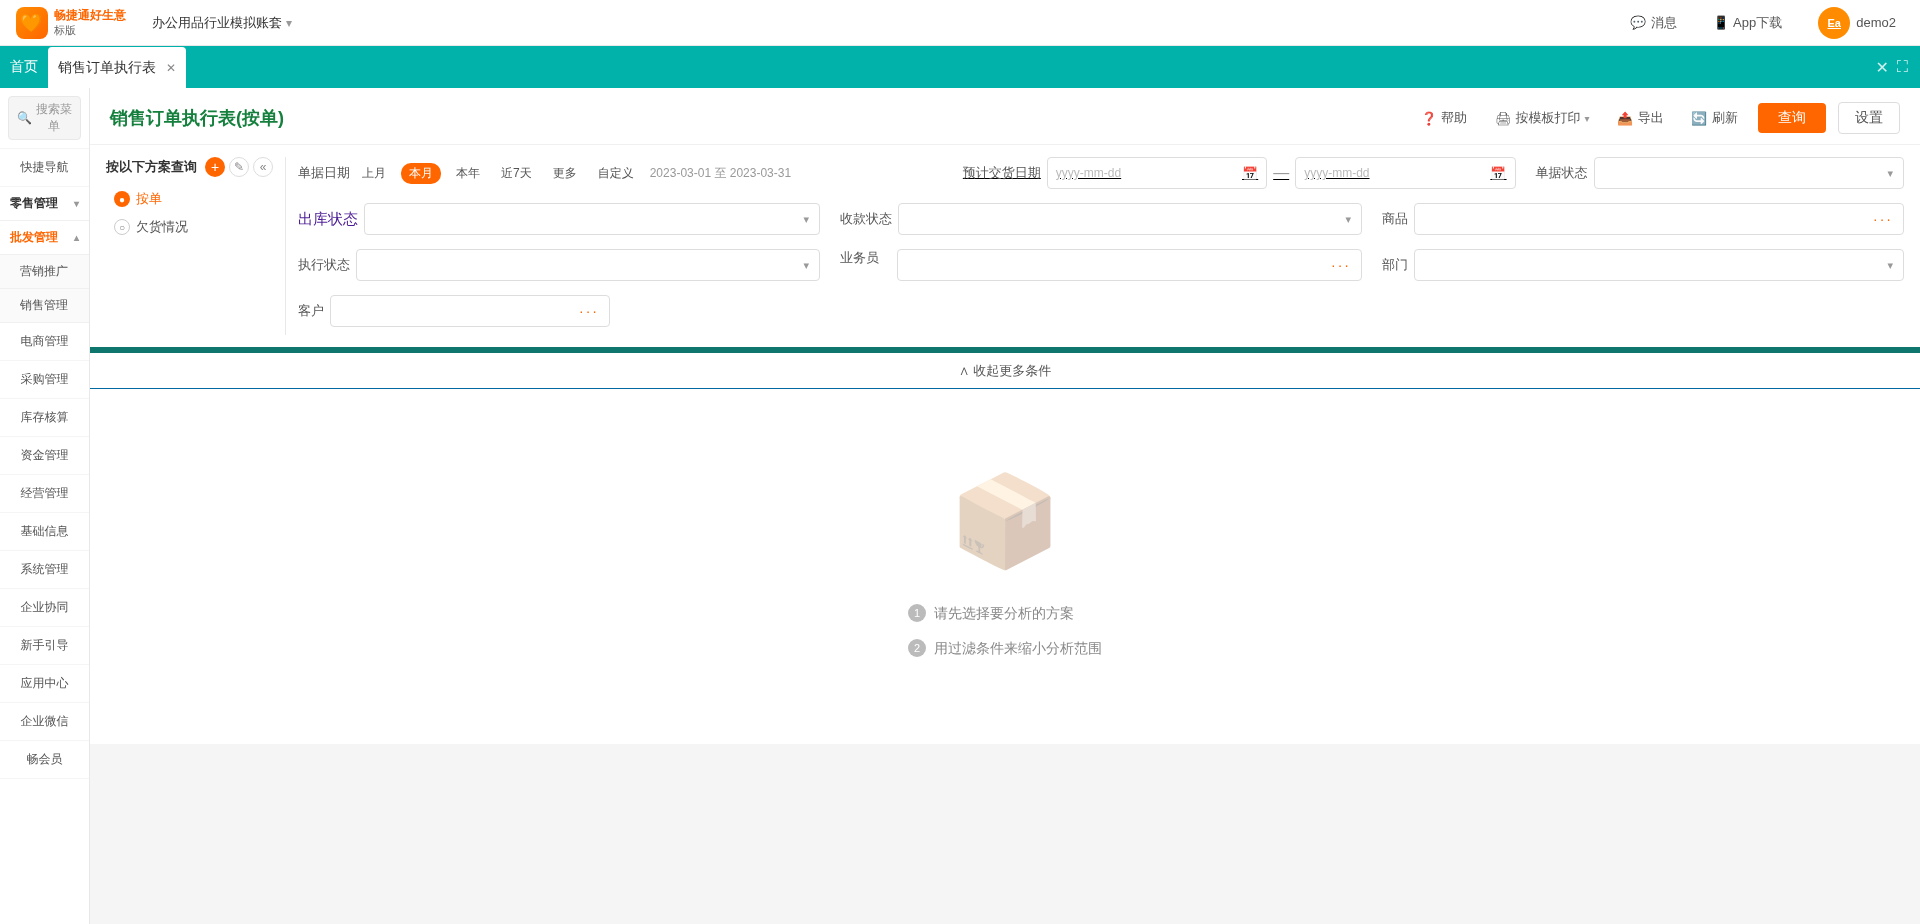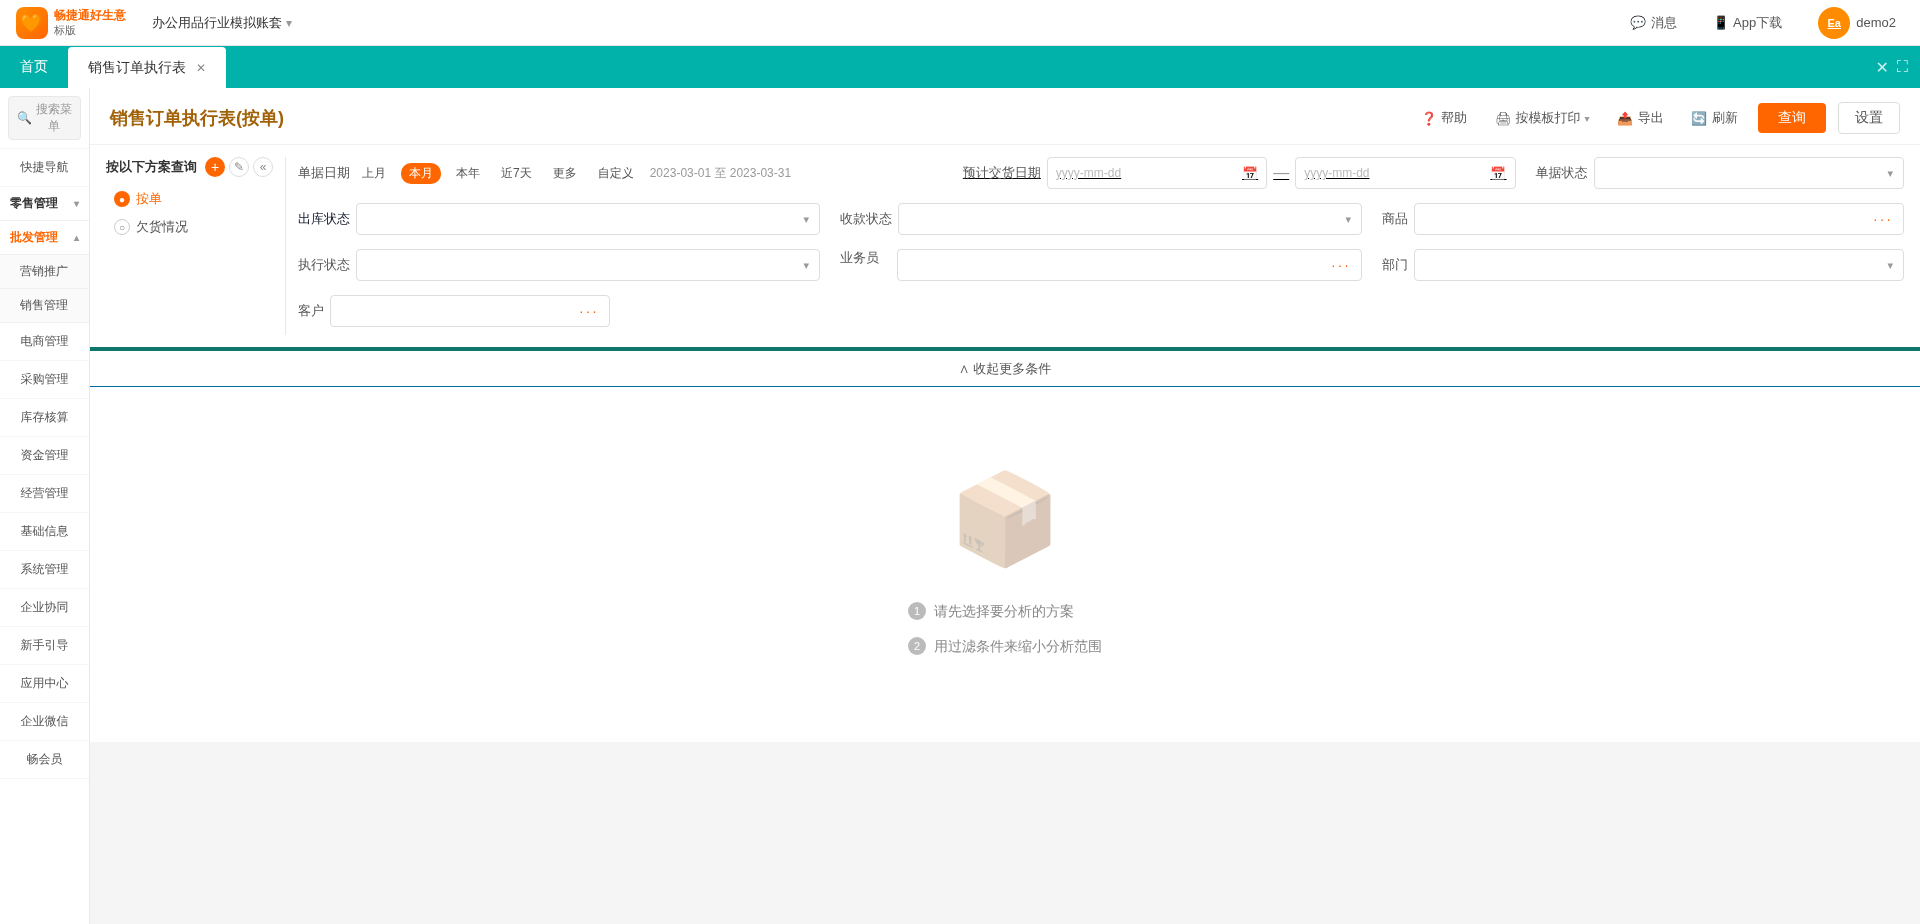--- a/index.html
+++ b/index.html
@@ -33,21 +33,21 @@
       background: #00b2aa;
       height: 42px;
       display: flex;
       align-items: center;
       padding: 0 0 0 0;
     }
     .tab-item {
       height: 42px;
       display: flex;
       align-items: center;
-      padding: 0 20px;
+      padding: 0 10px;
       cursor: pointer;
       font-size: 14px;
       color: rgba(255,255,255,0.85);
       gap: 6px;
     }
     .tab-item.home { color: #fff; }
     .tab-item.active {
       background: #fff;
       color: #333;
       border-radius: 4px 4px 0 0;
@@ -116,21 +116,21 @@
 
     
     .page-container { background: #fff; margin: 0; }
     .page-header {
       display: flex;
       align-items: center;
       justify-content: space-between;
       padding: 14px 20px 10px;
       border-bottom: 1px solid #f0f0f0;
     }
-    .page-title { font-size: 18px; font-weight: bold; color: #a16207; }
+    .page-title { font-size: 18px; font-weight: bold; color: #15803d; }
     .page-actions { display: flex; align-items: center; gap: 12px; }
     .page-action-btn {
       display: flex; align-items: center; gap: 4px;
       font-size: 13px; color: #555; cursor: pointer;
       padding: 4px 8px;
     }
     .btn-primary {
       background: #ff6600; color: #fff; border: none;
       padding: 6px 20px; border-radius: 4px;
       font-size: 14px; cursor: pointer;
@@ -293,21 +293,21 @@
           </div>
           <div class="page-action-btn">
             <span>🔄</span>
             <span>刷新</span>
           </div>
           <button class="btn-primary">查询</button>
           <button class="btn-setting">设置</button>
         </div>
       </div>
 
-      <div style="display:flex;padding:12px 16px;background:#fff;border-bottom:4px solid #0f766e;">
+      <div style="display:flex;padding:12px 16px;background:#fff;border-bottom:6px solid #0f766e;">
 
         <div style="width:180px;border-right:1px solid #e8e8e8;padding-right:12px;margin-right:12px;flex-shrink:0;">
           <div style="display:flex;align-items:center;justify-content:space-between;margin-bottom:8px;">
             <span style="font-size:13px;color:#333;font-weight:bold;">按以下方案查询</span>
             <div style="display:flex;gap:4px;">
               <div style="width:20px;height:20px;border-radius:50%;background:#ff6600;color:#fff;display:flex;align-items:center;justify-content:center;font-size:14px;cursor:pointer;">+</div>
               <div style="width:20px;height:20px;border-radius:50%;border:1px solid #ddd;color:#888;display:flex;align-items:center;justify-content:center;font-size:12px;cursor:pointer;">✎</div>
               <div style="width:20px;height:20px;border-radius:50%;border:1px solid #ddd;color:#888;display:flex;align-items:center;justify-content:center;font-size:12px;cursor:pointer;">«</div>
             </div>
           </div>
@@ -354,21 +354,21 @@
             <div style="display:flex;align-items:center;gap:6px;flex:0.8;">
               <span style="font-size:13px;color:#555;white-space:nowrap;">单据状态</span>
               <div style="flex:1;height:32px;border:1px solid #ddd;border-radius:4px;padding:0 10px;display:flex;align-items:center;cursor:pointer;background:#fff;">
                 <span style="margin-left:auto;color:#999;font-size:11px;">▾</span>
               </div>
             </div>
           </div>
 
           <div class="filter-row">
             <div style="display:flex;align-items:center;gap:6px;flex:1;">
-              <span style="font-size:13px;color:#0f172a;white-space:nowrap;">出库状态</span>
+              <span style="font-size:15px;color:#4c1d95;white-space:nowrap;">出库状态</span>
               <div style="flex:1;height:32px;border:1px solid #ddd;border-radius:4px;padding:0 10px;display:flex;align-items:center;cursor:pointer;background:#fff;">
                 <span style="margin-left:auto;color:#999;font-size:11px;">▾</span>
               </div>
             </div>
             <div style="display:flex;align-items:center;gap:6px;flex:1;">
               <span style="font-size:13px;color:#555;white-space:nowrap;">收款状态</span>
               <div style="flex:1;height:32px;border:1px solid #ddd;border-radius:4px;padding:0 10px;display:flex;align-items:center;cursor:pointer;background:#fff;">
                 <span style="margin-left:auto;color:#999;font-size:11px;">▾</span>
               </div>
             </div>

